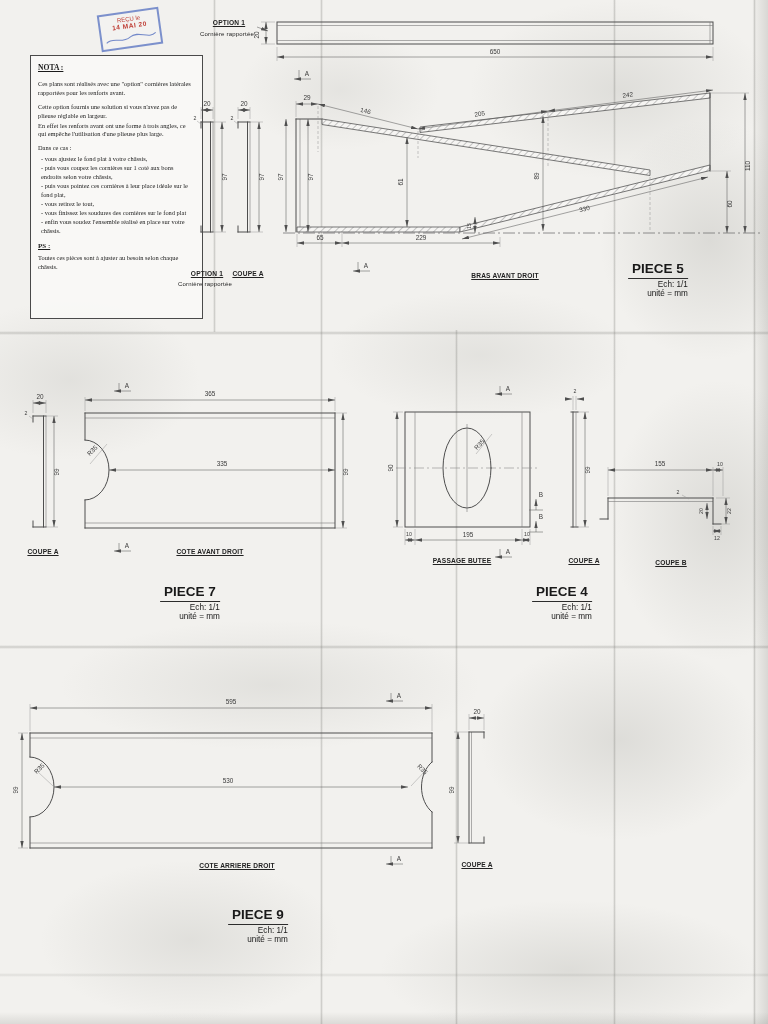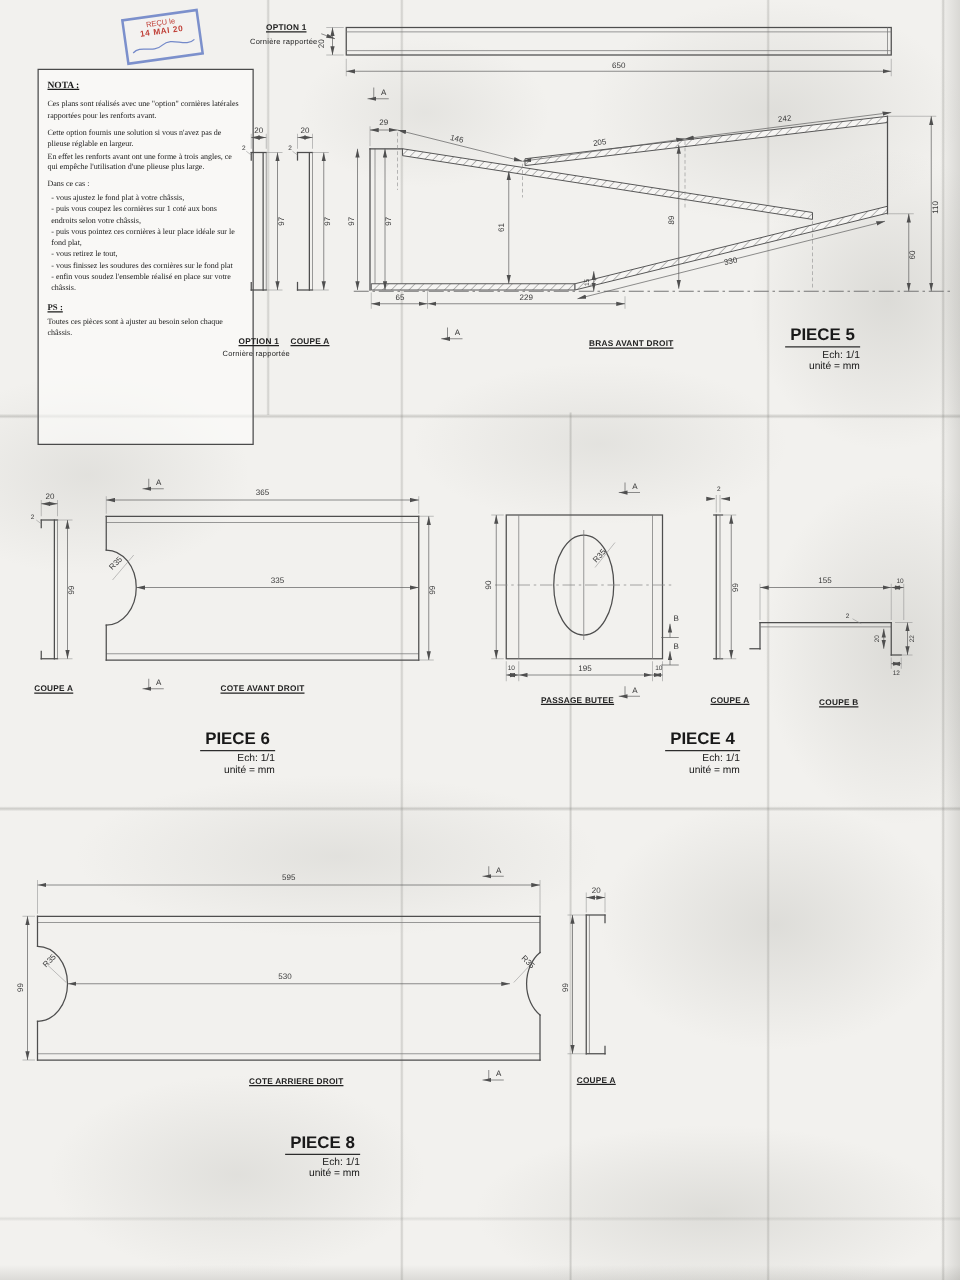--- a/index.html
+++ b/index.html
@@ -5,21 +5,21 @@
   html,body{margin:0;padding:0;background:#e4e4e2}
   .page{position:relative;width:768px;height:1024px;background:#f2f1ee;overflow:hidden;
         font-family:"Liberation Sans",sans-serif}
   
   .blot{position:absolute;border-radius:50%;pointer-events:none}
   .foldv{position:absolute;width:3px;background:linear-gradient(to right,rgba(125,125,120,0),rgba(125,125,120,.30),rgba(125,125,120,0));pointer-events:none}
   .foldh{position:absolute;height:4px;background:linear-gradient(to bottom,rgba(125,125,120,0),rgba(125,125,120,.32),rgba(125,125,120,0));pointer-events:none}
   .edge-r{position:absolute;top:0;right:0;width:16px;height:100%;background:linear-gradient(to right,rgba(115,115,110,0),rgba(115,115,110,.20));pointer-events:none}
   .edge-b{position:absolute;bottom:0;left:0;width:100%;height:12px;background:linear-gradient(to bottom,rgba(115,115,110,0),rgba(115,115,110,.18));pointer-events:none}
   
-  .nota{position:absolute;left:30px;top:55px;width:173px;height:301px;border:1px solid #4a4a4a;
+  .nota{position:absolute;left:30px;top:55px;width:173px;height:264px;border:1px solid #4a4a4a;
         background:rgba(253,253,251,.6);padding:7px;box-sizing:border-box;
         font-family:"Liberation Serif",serif;font-size:6.4px;line-height:1.4;color:#1b1b1b}
   .nota .nt{font-size:7.6px;font-weight:bold;text-decoration:underline;margin:0 0 6px}
   .nota p{margin:0 0 5px}
   .nota .b{margin:0;padding-left:3px}
   .nota .pst{font-size:7px;font-weight:bold;text-decoration:underline;margin:6px 0 2px}
   
   .stamp{position:absolute;left:99px;top:11px;width:62px;height:37px;border:2px solid rgba(72,102,188,.7);
          transform:rotate(-8deg);box-sizing:border-box;text-align:center;background:rgba(255,255,255,.12)}
   .stamp .r1{font-size:6px;color:#c04038;margin-top:3px;line-height:1}
@@ -412,28 +412,28 @@
   <div class="dlbl u" style="left:671px;top:559px">COUPE B</div>
   <div class="dlbl u" style="left:237px;top:862px">COTE ARRIERE DROIT</div>
   <div class="dlbl u" style="left:477px;top:861px">COUPE A</div>
 
   <div class="tblock" style="left:658px;top:259px">
     <div class="nm">PIECE 5</div>
     <div class="sc">Ech: 1/1</div>
     <div class="un">unité = mm</div>
   </div>
   <div class="tblock" style="left:190px;top:582px">
-    <div class="nm">PIECE 6</div>
+    <div class="nm">PIECE 7</div>
     <div class="sc">Ech: 1/1</div>
     <div class="un">unité = mm</div>
   </div>
   <div class="tblock" style="left:562px;top:582px">
     <div class="nm">PIECE 4</div>
     <div class="sc">Ech: 1/1</div>
     <div class="un">unité = mm</div>
   </div>
   <div class="tblock" style="left:258px;top:905px">
-    <div class="nm">PIECE 8</div>
+    <div class="nm">PIECE 9</div>
     <div class="sc">Ech: 1/1</div>
     <div class="un">unité = mm</div>
   </div>
 
 </div>
 
 </body></html>

